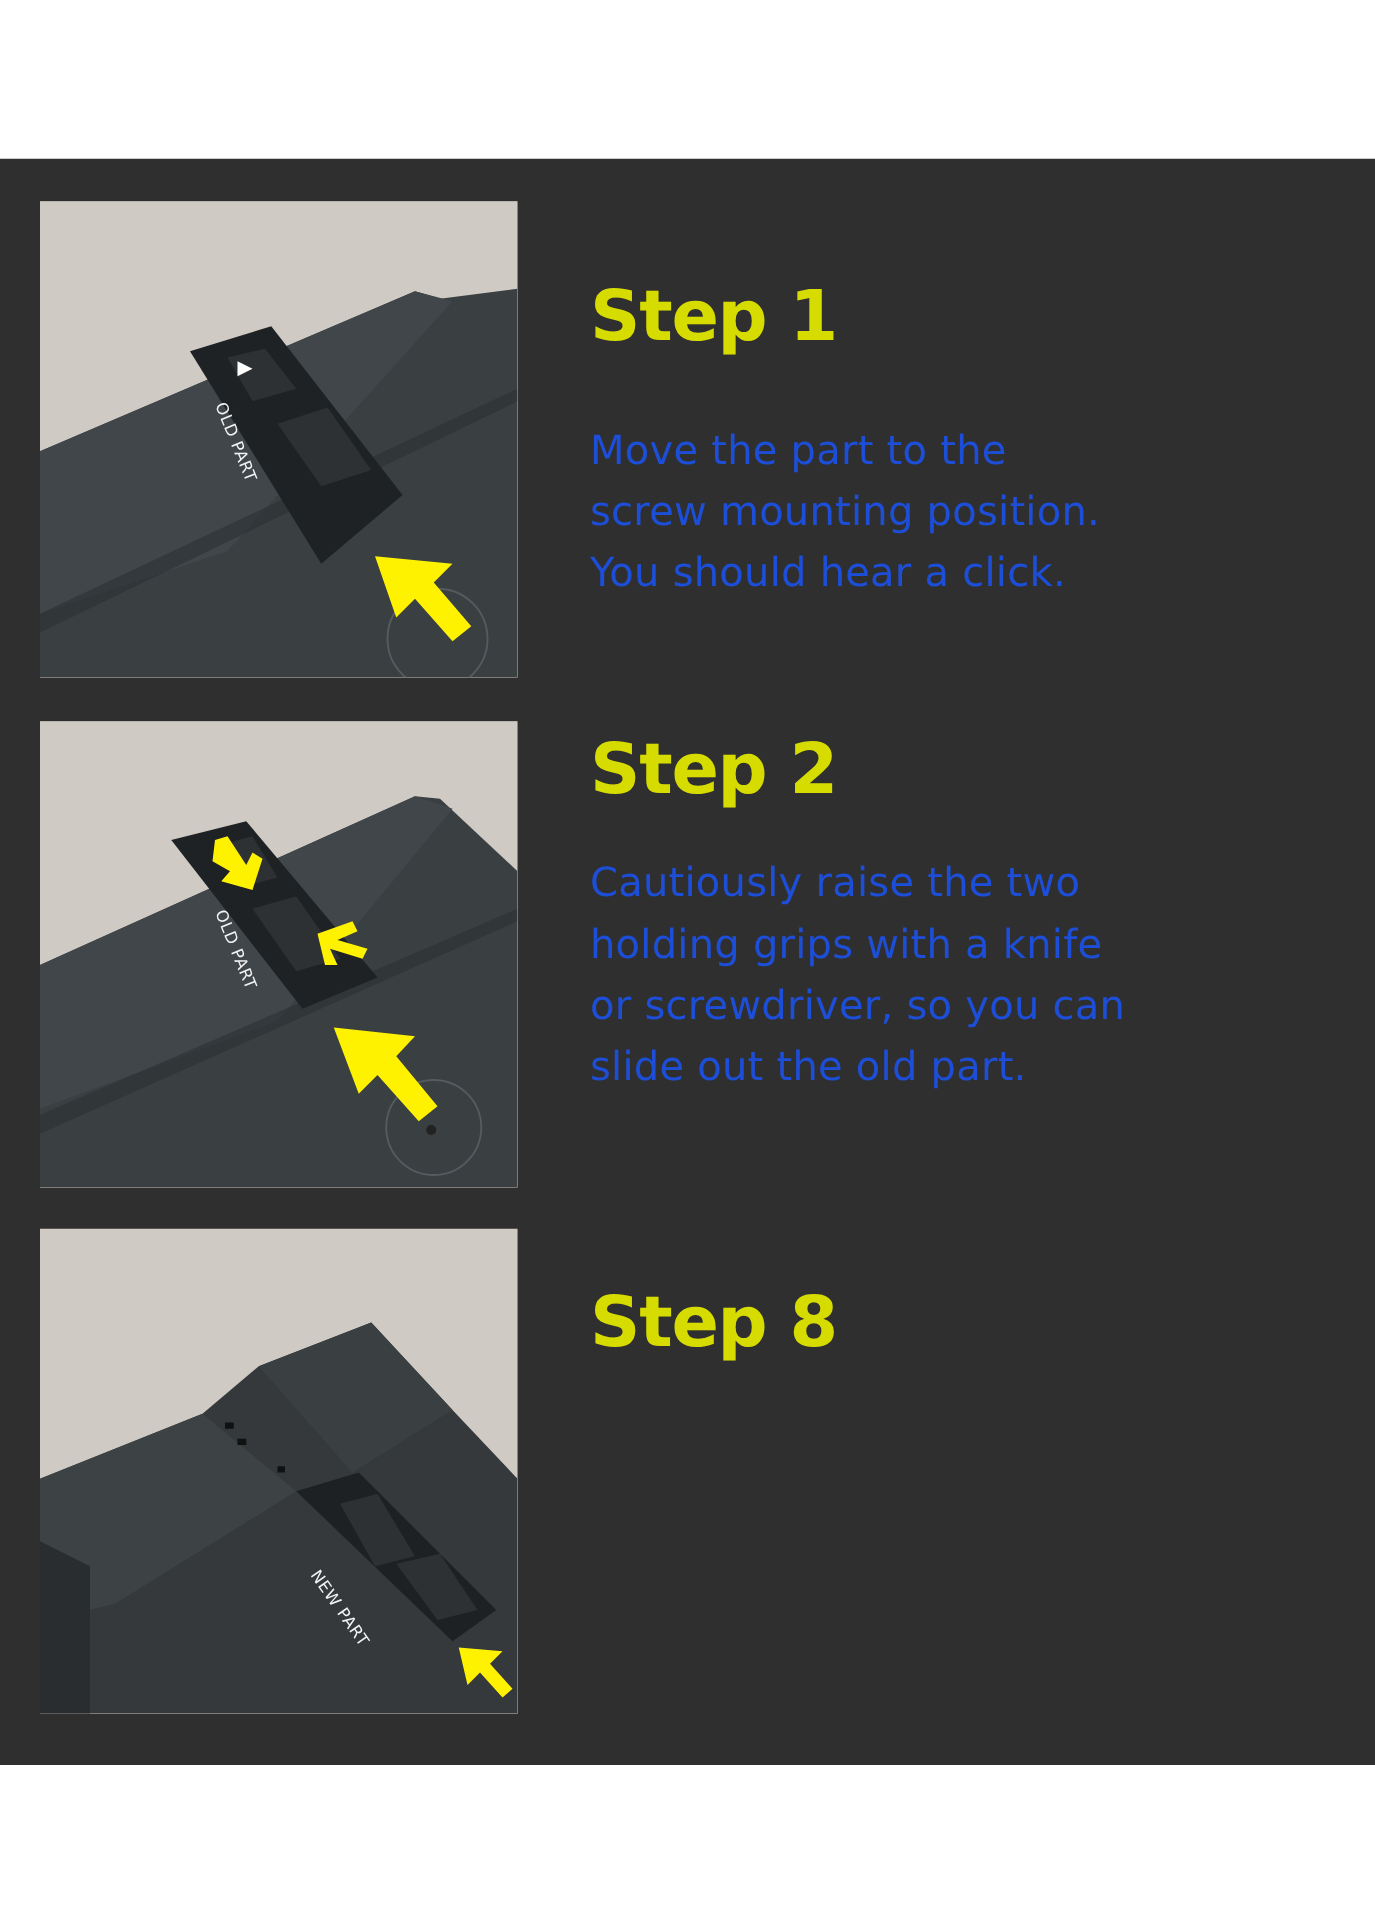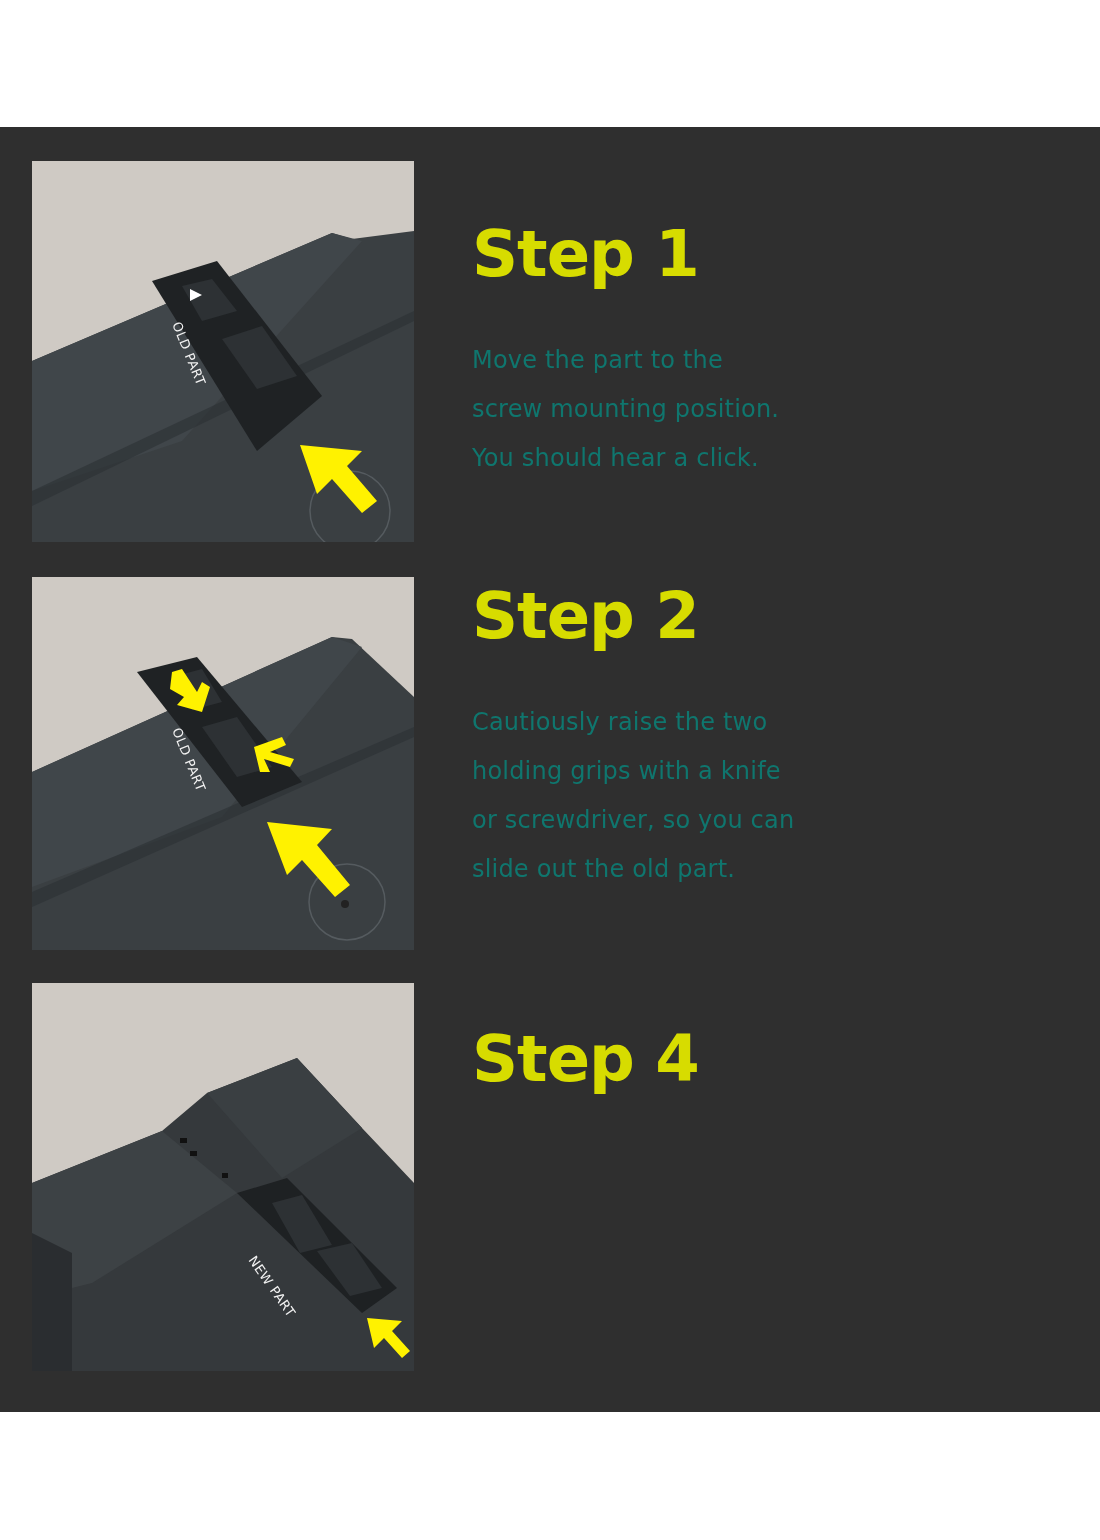--- a/index.html
+++ b/index.html
@@ -10,26 +10,26 @@
   }
   .step { position: absolute; left: 0; width: 1100px; }
   .photo {
     position: absolute; left: 32px; width: 382px;
     background: #cdc8c2; overflow: hidden;
   }
   .photo svg { display: block; width: 100%; height: 100%; }
   .text-col { position: absolute; left: 472px; width: 600px; }
   .step-title {
     font-family: "DejaVu Sans", sans-serif; font-weight: bold;
-    font-size: 64px; line-height: 64px; color: #d7dc00;
+    font-size: 56px; line-height: 64px; color: #d7dc00;
     letter-spacing: -1px; margin: 0;
   }
   .step-body {
     font-family: "DejaVu Sans", sans-serif; font-weight: normal;
-    font-size: 24px; line-height: 49px; color: #0f766e; margin: 0;
+    font-size: 32px; line-height: 49px; color: #1d4ed8; margin: 0;
     white-space: pre-line; letter-spacing: 0.2px;
   }
   .part-label {
     font-family: "DejaVu Sans", sans-serif; font-size: 13px; fill: #f2f2f2;
     letter-spacing: 0.5px;
   }
 </style>
 </head>
 <body>
 
@@ -80,21 +80,21 @@
       <g>
         <polygon points="222,170 250,160 254,168 238,175 262,182 258,190 232,182 238,195 228,195" fill="#fff200"></polygon>
       </g>
       <g>
         <polygon points="235,245 300,252 285,268 318,308 303,320 270,283 255,298" fill="#fff200"></polygon>
       </g>
     </svg>
   </div>
   <div class="text-col" style="top:584px;">
     <h2 class="step-title">Step 2</h2>
-    <p class="step-body" style="margin-top:50px;">Cautiously raise the two
+    <p class="step-body" style="margin-top:34px;">Cautiously raise the two
 holding grips with a knife
 or screwdriver, so you can
 slide out the old part.</p>
   </div>
 </section>
 
 <section class="step" style="top:0;">
   <div class="photo" style="top:983px; height:388px;">
     <svg viewBox="0 0 382 388" preserveAspectRatio="none">
       <rect width="382" height="388" fill="#cfcac4"></rect>
@@ -108,15 +108,15 @@
       <rect x="148" y="155" width="7" height="5" fill="#111"></rect>
       <rect x="158" y="168" width="7" height="5" fill="#111"></rect>
       <rect x="190" y="190" width="6" height="5" fill="#111"></rect>
       <text class="part-label" transform="translate(216,277) rotate(55)">NEW PART</text>
       <g>
         <polygon points="335,335 370,338 360,348 378,368 370,375 352,355 342,365" fill="#fff200"></polygon>
       </g>
     </svg>
   </div>
   <div class="text-col" style="top:1027px;">
-    <h2 class="step-title">Step 4</h2>
+    <h2 class="step-title">Step 8</h2>
   </div>
 </section>
 
 </body></html>

